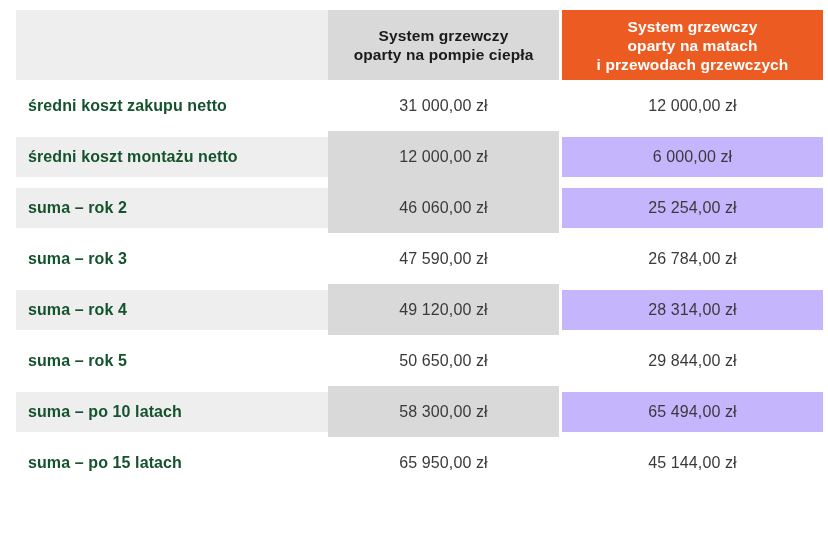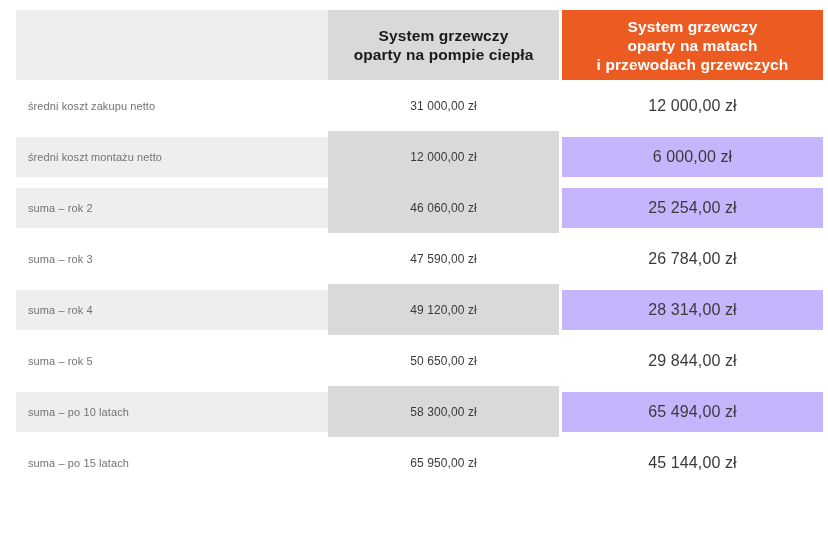--- a/index.html
+++ b/index.html
@@ -104,36 +104,36 @@
     vertical-align: middle;
   }
 
   
   td.c-label { padding-left: 8px; }
   td.c-label .cell {
     display: flex;
     align-items: center;
     height: 40px;
     padding-left: 12px;
-    font-size: 11px;
-    font-weight: 400;
-    color: #737373;
+    font-size: 16px;
+    font-weight: 700;
+    color: #14532d;
     letter-spacing: 0.1px;
     background: transparent;
   }
   tr.alt td.c-label .cell { background: #eeeeee; }
 
   
   td.c-a .cell {
     display: flex;
     align-items: center;
     justify-content: center;
     height: 51px;
     margin-right: 3px;
-    font-size: 12px;
+    font-size: 16px;
     color: #3a3a3a;
     letter-spacing: 0.1px;
     background: transparent;
   }
   tr.alt td.c-a .cell { background: #d9d9d9; }
 
   
   td.c-b { padding-right: 13px; }
   td.c-b .cell {
     display: flex;

